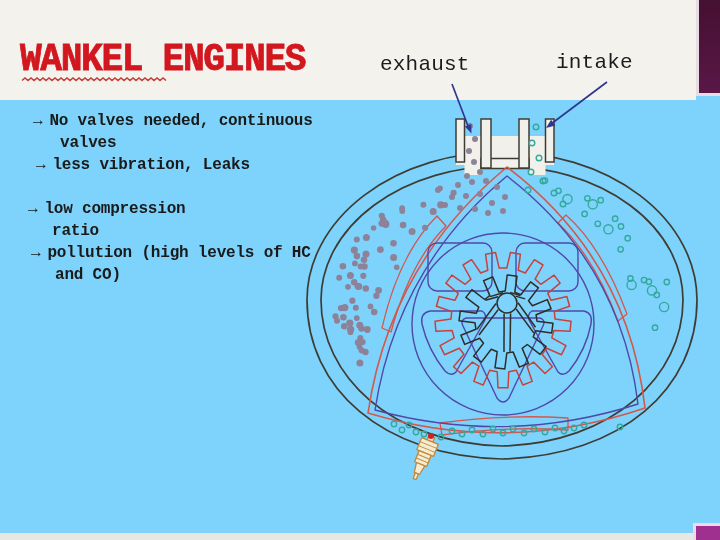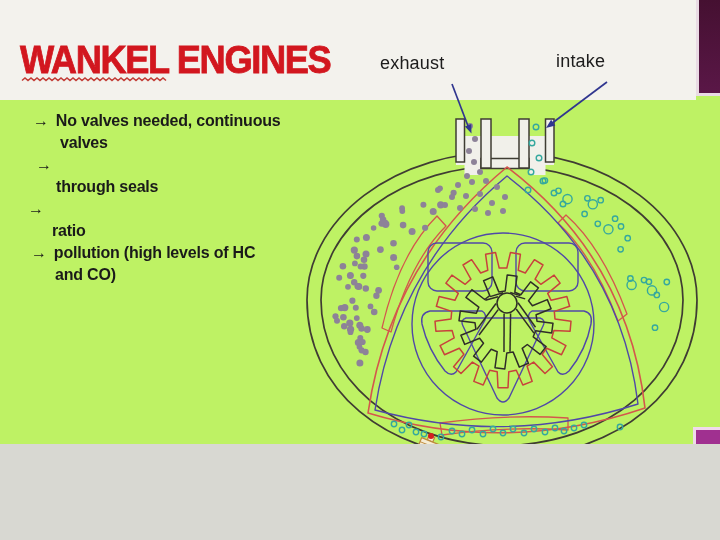--- a/index.html
+++ b/index.html
@@ -1,28 +1,28 @@
 <!DOCTYPE html>
 <html style="--bg: #f1f0ea; --housing: #3f3c33; --rotor-red: #d4574c; --rotor-blue: #5048a8; --gear-red: #c8423c; --gear-dark: #2f2d28; --arrow-blue: #30368f; --plug-tan: #bd8a3e; --plug-fill: #f6ecd2; --title-red: #d2171f; --underline-red: #c23c36; --text-dark: #1a1a1a; --corner-magenta: #a03090;"><head>
 <meta charset="utf-8">
 <style>
   html,body{margin:0;padding:0;background:#d8d8d2;}
-  .slide{position:relative;width:720px;height:444px;background:#bef264;overflow:hidden;
-         font-family:Liberation Sans, sans-serif;}
+  .slide{position:relative;width:720px;height:540px;background:#7dd3fc;overflow:hidden;
+         font-family:Liberation Mono, monospace;}
   .band-top{position:absolute;left:0;top:0;width:696px;height:100px;background:#f3f2ed;}
   .band-bottom{position:absolute;left:0;top:533px;width:720px;height:7px;background:#e8e7e1;}
   .title{position:absolute;left:20px;top:38px;font-size:39px;font-weight:900;
          letter-spacing:-1.5px;color:var(--title-red);white-space:nowrap;
          transform:scaleX(.93);transform-origin:left top;
          -webkit-text-stroke:.8px var(--title-red);}
   .bullets{position:absolute;left:0;top:0;width:340px;height:300px;}
   .brow{position:absolute;display:flex;align-items:flex-start;font-size:16px;font-weight:bold;
         color:var(--text-dark);letter-spacing:-.2px;white-space:nowrap;}
   .brow .ar{display:inline-block;margin-right:7px;font-weight:bold;}
-  .dlabel{position:absolute;font-size:18px;color:#1c1c1c;letter-spacing:.2px;}
+  .dlabel{position:absolute;font-size:21px;color:#1c1c1c;letter-spacing:.2px;}
   #diagram{position:absolute;left:0;top:0;width:720px;height:540px;}
   .hline{stroke:var(--housing);stroke-width:1.7;fill:none;}
   .hfill{stroke:var(--housing);stroke-width:1.5;fill:var(--bg);}
   .wipe{fill:var(--bg);stroke:none;}
   .rred{stroke:var(--rotor-red);stroke-width:1.6;fill:none;stroke-linejoin:round;}
   .rcap{stroke:var(--rotor-red);stroke-width:1.3;fill:none;stroke-linejoin:round;}
   .rblue{stroke:var(--rotor-blue);stroke-width:1.4;fill:none;stroke-linejoin:round;}
   .gred{stroke:var(--gear-red);stroke-width:1.5;fill:none;stroke-linejoin:round;}
   .gdark{stroke:var(--gear-dark);stroke-width:1.5;fill:none;stroke-linejoin:round;}
   .arrowln{stroke:var(--arrow-blue);stroke-width:1.7;fill:none;}
@@ -48,26 +48,25 @@
   <div class="bullets">
     <div class="brow" style="left:33px;top:112px">
         <span class="ar">→</span>
         <span>No valves needed, continuous</span>
       </div>
     <div class="brow" style="left:60px;top:134px">
         <span>valves</span>
       </div>
     <div class="brow" style="left:36px;top:156px">
         <span class="ar">→</span>
-      </div>
-    <div class="brow" style="left:56px;top:178px">
-        <span>through seals</span>
+        <span>less vibration, Leaks</span>
       </div>
     <div class="brow" style="left:28px;top:200px">
         <span class="ar">→</span>
+        <span>low compression</span>
       </div>
     <div class="brow" style="left:52px;top:222px">
         <span>ratio</span>
       </div>
     <div class="brow" style="left:31px;top:244px">
         <span class="ar">→</span>
         <span>pollution (high levels of HC</span>
       </div>
     <div class="brow" style="left:55px;top:266px">
         <span>and CO)</span>

